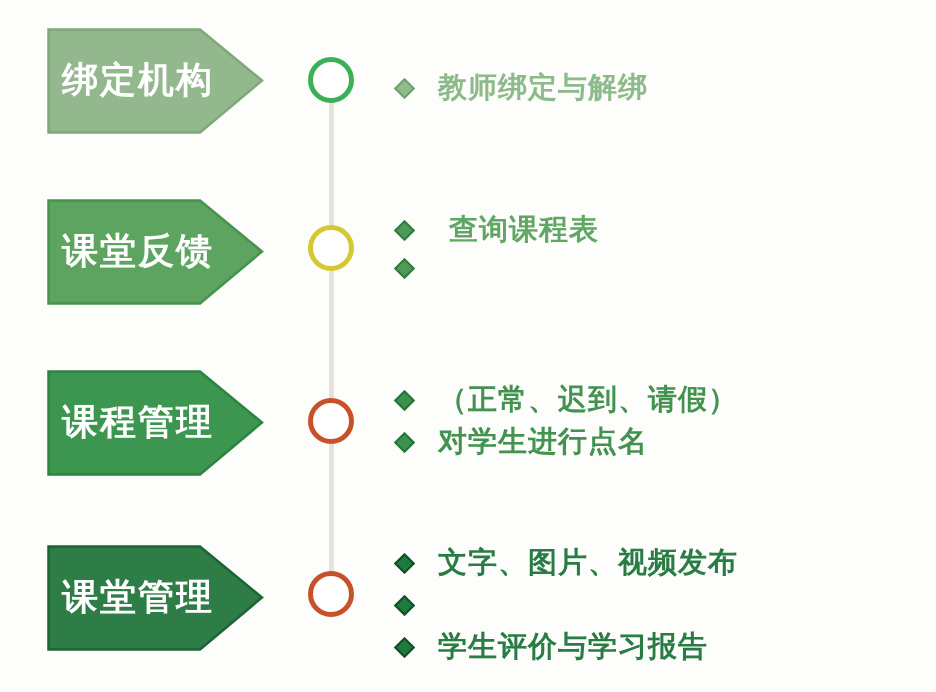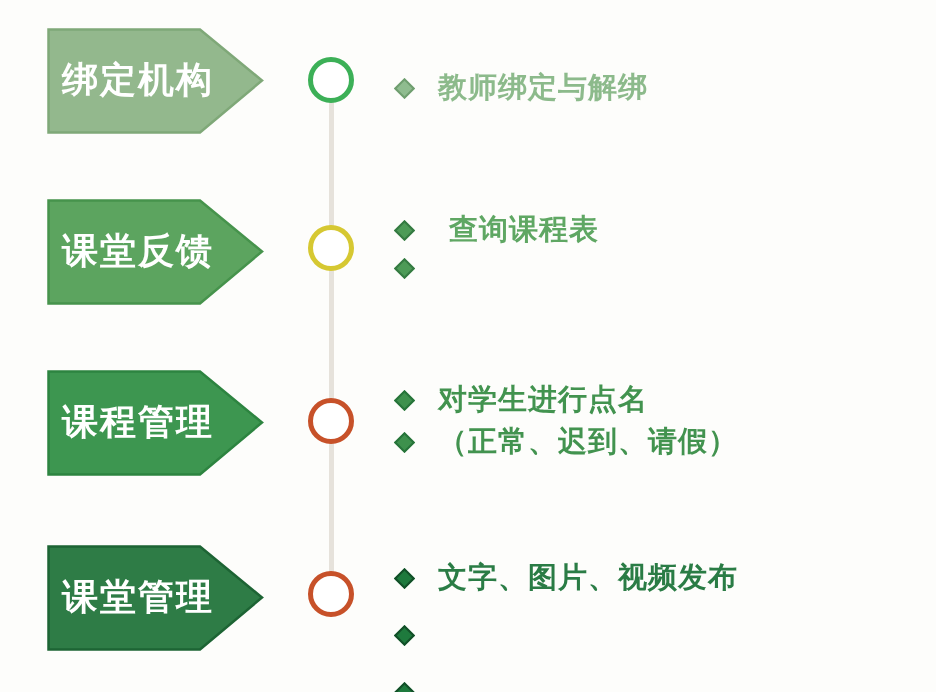--- a/index.html
+++ b/index.html
@@ -46,21 +46,21 @@
   .bullets li { display: flex; align-items: center; white-space: nowrap; }
   .bullet-text { color: var(--text); font-size: 29px; font-weight: bold; letter-spacing: 1px; }
   .diamond {
     flex: 0 0 auto; width: 15px; height: 15px; margin: 0 26px 0 3px;
     background: var(--dfill); border: 2px solid var(--dborder);
     transform: rotate(45deg);
   }
   .s1 .bullets { top: 67px; }  .s1 .bullets li { height: 42px; }
   .s2 .bullets { top: 211px; } .s2 .bullets li { height: 38px; gap: 11px; }
   .s3 .bullets { top: 379px; } .s3 .bullets li { height: 42px; }
-  .s4 .bullets { top: 542px; } .s4 .bullets li { height: 42px; margin-top: 15px; }
+  .s4 .bullets { top: 542px; } .s4 .bullets li { height: 42px; }
 </style>
 </head>
 <body style="background: rgb(253, 253, 251);">
 
 <div class="canvas" style="--timeline: #e6e2db;">
 
   <div class="timeline-line"></div>
 
   <div class="section s1" style="--fill: #93b88d; --border: #7fa878; --circle: #3cb057; --text: #8cba8b; --dfill: #8fbc8f; --dborder: #6f9e6f;">
     <div class="banner">
@@ -101,25 +101,25 @@
     <div class="banner">
       <svg width="217" height="106" viewBox="0 0 217 106">
         <polygon points="1.5,1.5 153,1.5 215,52.5 153,104.5 1.5,104.5"></polygon>
       </svg>
       <span class="banner-label">课程管理</span>
     </div>
     <div class="circle"></div>
     <ul class="bullets">
       <li>
         <span class="diamond"></span>
-        <span class="bullet-text">对学生进行点名</span>
+        <span class="bullet-text">（正常、迟到、请假）</span>
       </li>
       <li>
         <span class="diamond"></span>
-        <span class="bullet-text">（正常、迟到、请假）</span>
+        <span class="bullet-text">对学生进行点名</span>
       </li>
     </ul>
   </div>
 
   <div class="section s4" style="--fill: #2e7c46; --border: #1d6434; --circle: #c75129; --text: #2a7c45; --dfill: #1e7a3d; --dborder: #124f28;">
     <div class="banner">
       <svg width="217" height="106" viewBox="0 0 217 106">
         <polygon points="1.5,1.5 153,1.5 215,52.5 153,104.5 1.5,104.5"></polygon>
       </svg>
       <span class="banner-label">课堂管理</span>
@@ -128,17 +128,18 @@
     <ul class="bullets">
       <li>
         <span class="diamond"></span>
         <span class="bullet-text">文字、图片、视频发布</span>
       </li>
       <li>
         <span class="diamond"></span>
       </li>
       <li>
         <span class="diamond"></span>
+        <span class="bullet-text">学生评价与学习报告</span>
       </li>
     </ul>
   </div>
 
 </div>
 
 </body></html>

